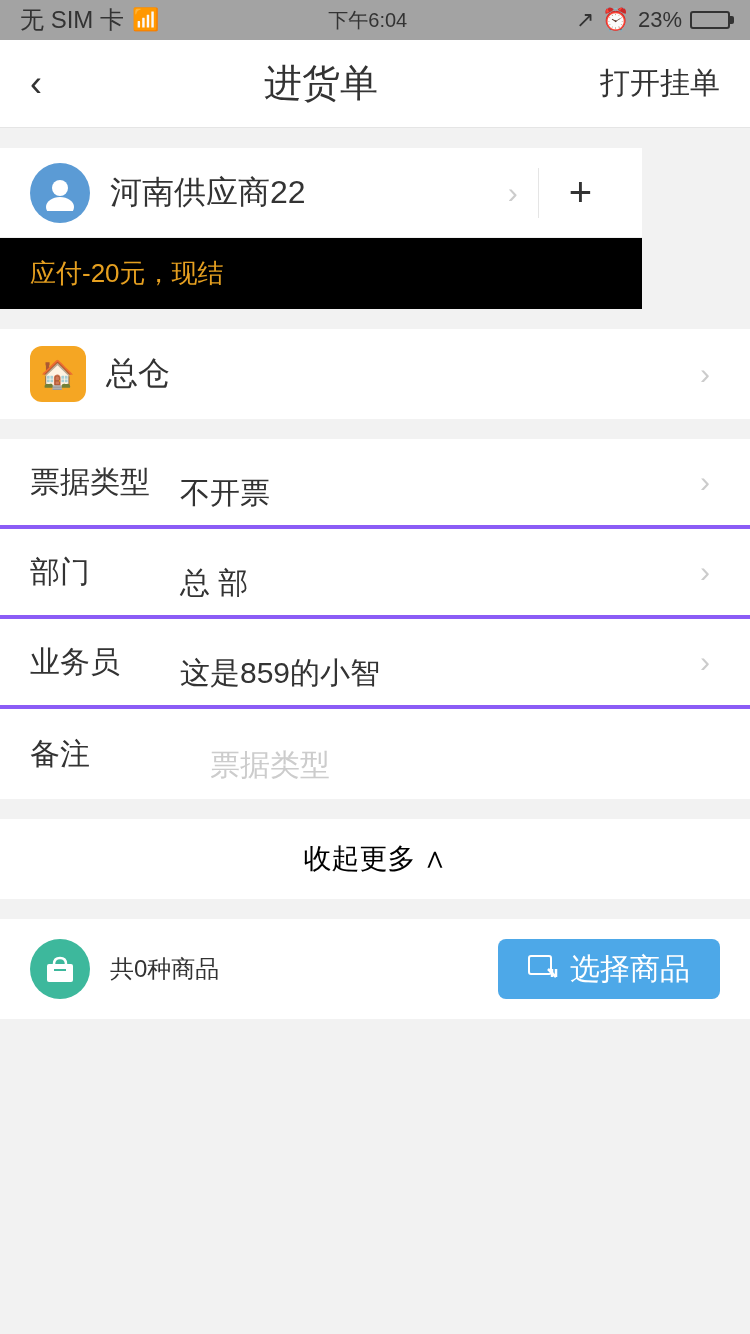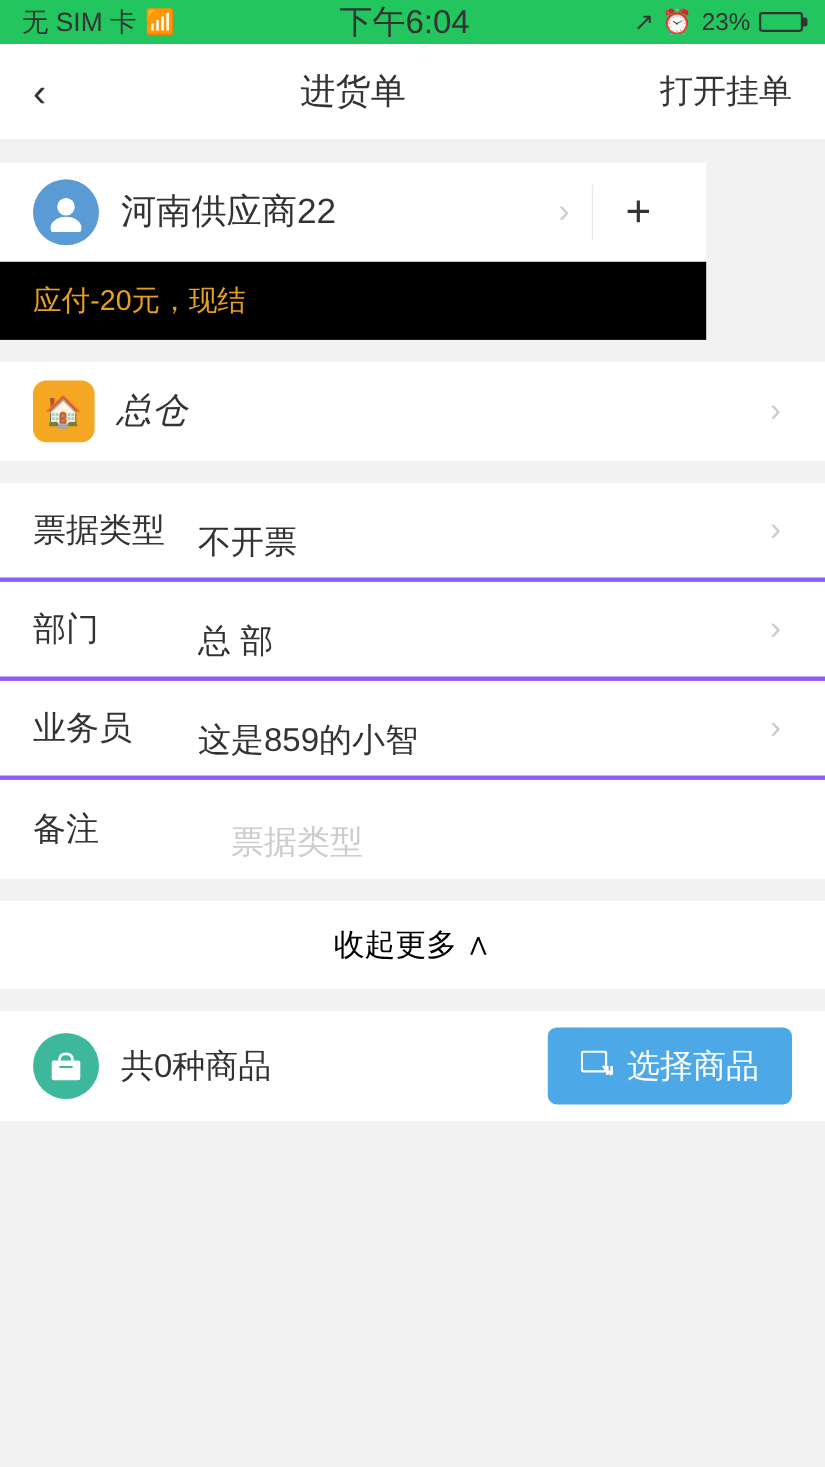--- a/index.html
+++ b/index.html
@@ -10,31 +10,31 @@
       background: #f2f2f2;
       font-family: -apple-system, "PingFang SC", "Helvetica Neue", sans-serif;
       font-size: 28px;
       color: #333;
     }
 
     
     .status-bar {
       width: 750px;
       height: 40px;
-      background: #22c55e;
+      background: #a3a3a3;
       display: flex;
       align-items: center;
       justify-content: space-between;
       padding: 0 20px;
       font-size: 24px;
       color: #333;
       gap: 19px;
     }
     .status-left { display: flex; align-items: center; gap: 8px; }
-    .status-center { font-size: 30px; font-weight: 500; }
+    .status-center { font-size: 20px; font-weight: 500; }
     .status-right { display: flex; align-items: center; gap: 8px; font-size: 22px; }
     .wifi-icon { font-size: 22px; }
     .battery-bar {
       display: inline-block;
       width: 40px;
       height: 18px;
       border: 2px solid #333;
       border-radius: 3px;
       position: relative;
     }
@@ -66,21 +66,21 @@
       justify-content: space-between;
       padding: 0 30px;
       border-bottom: 1px solid #e5e5e5;
     }
     .header-back {
       font-size: 36px;
       color: #333;
       cursor: pointer;
     }
     .header-title {
-      font-size: 32px;
+      font-size: 38px;
       font-weight: 500;
       color: #333;
     }
     .header-action {
       font-size: 30px;
       color: #333;
       cursor: pointer;
     }
 
     
@@ -167,21 +167,20 @@
       flex-shrink: 0;
     }
     .house-shape {
       color: #fff;
       font-size: 28px;
     }
     .warehouse-name {
       flex: 1;
       font-size: 32px;
       color: #333;
-      font-style: italic;
     }
 
     
     .form-section {
       background: #fff;
       margin-top: 20px;
     }
     .form-row {
       display: flex;
       align-items: center;
@@ -239,30 +238,30 @@
       border-radius: 50%;
       background: #3db89c;
       display: flex;
       align-items: center;
       justify-content: center;
       margin-right: 20px;
       flex-shrink: 0;
     }
     .product-count-text {
       flex: 1;
-      font-size: 30px;
+      font-size: 24px;
       color: #333;
     }
     .select-btn {
       background: #4da8e8;
       color: #fff;
       border: none;
       border-radius: 8px;
       padding: 0 30px;
-      height: 70px;
+      height: 60px;
       font-size: 30px;
       display: flex;
       align-items: center;
       gap: 10px;
       cursor: pointer;
     }
   </style>
 </head>
 <body>
 

